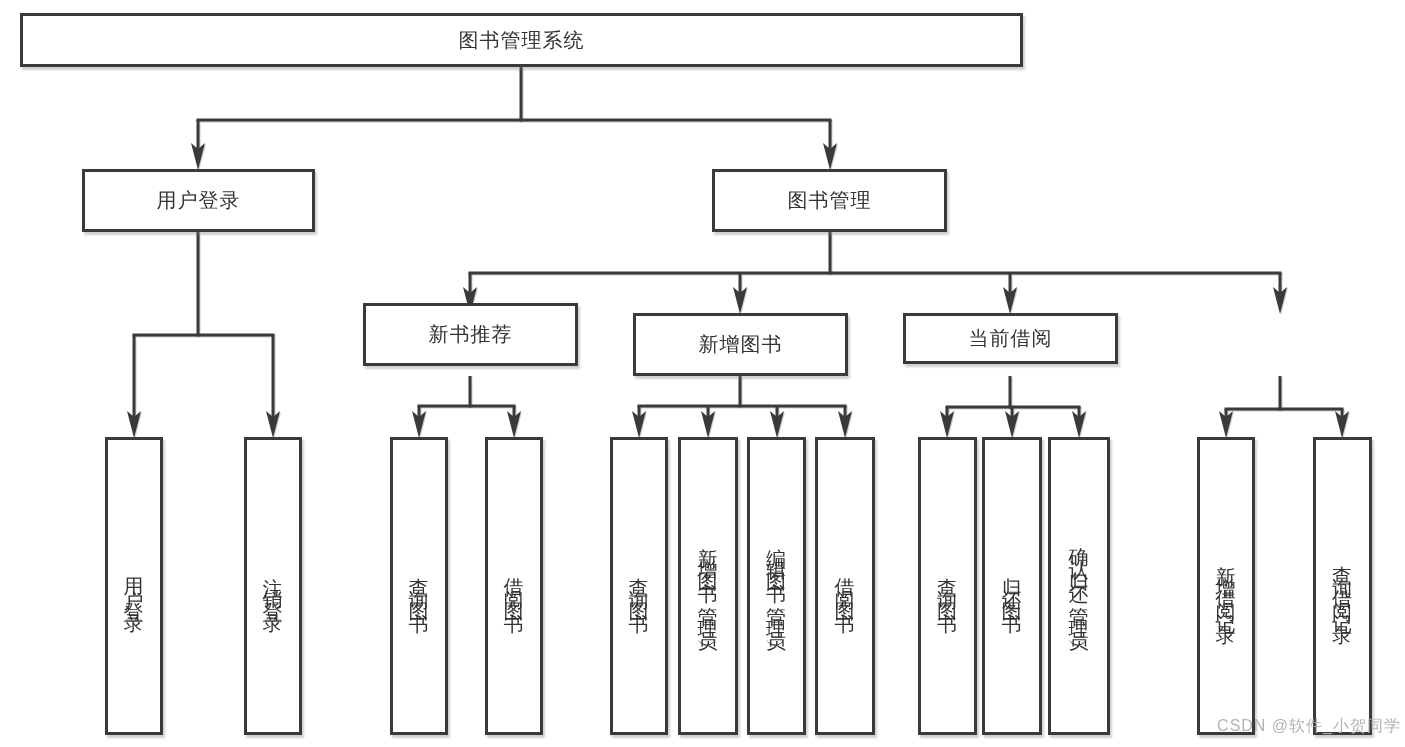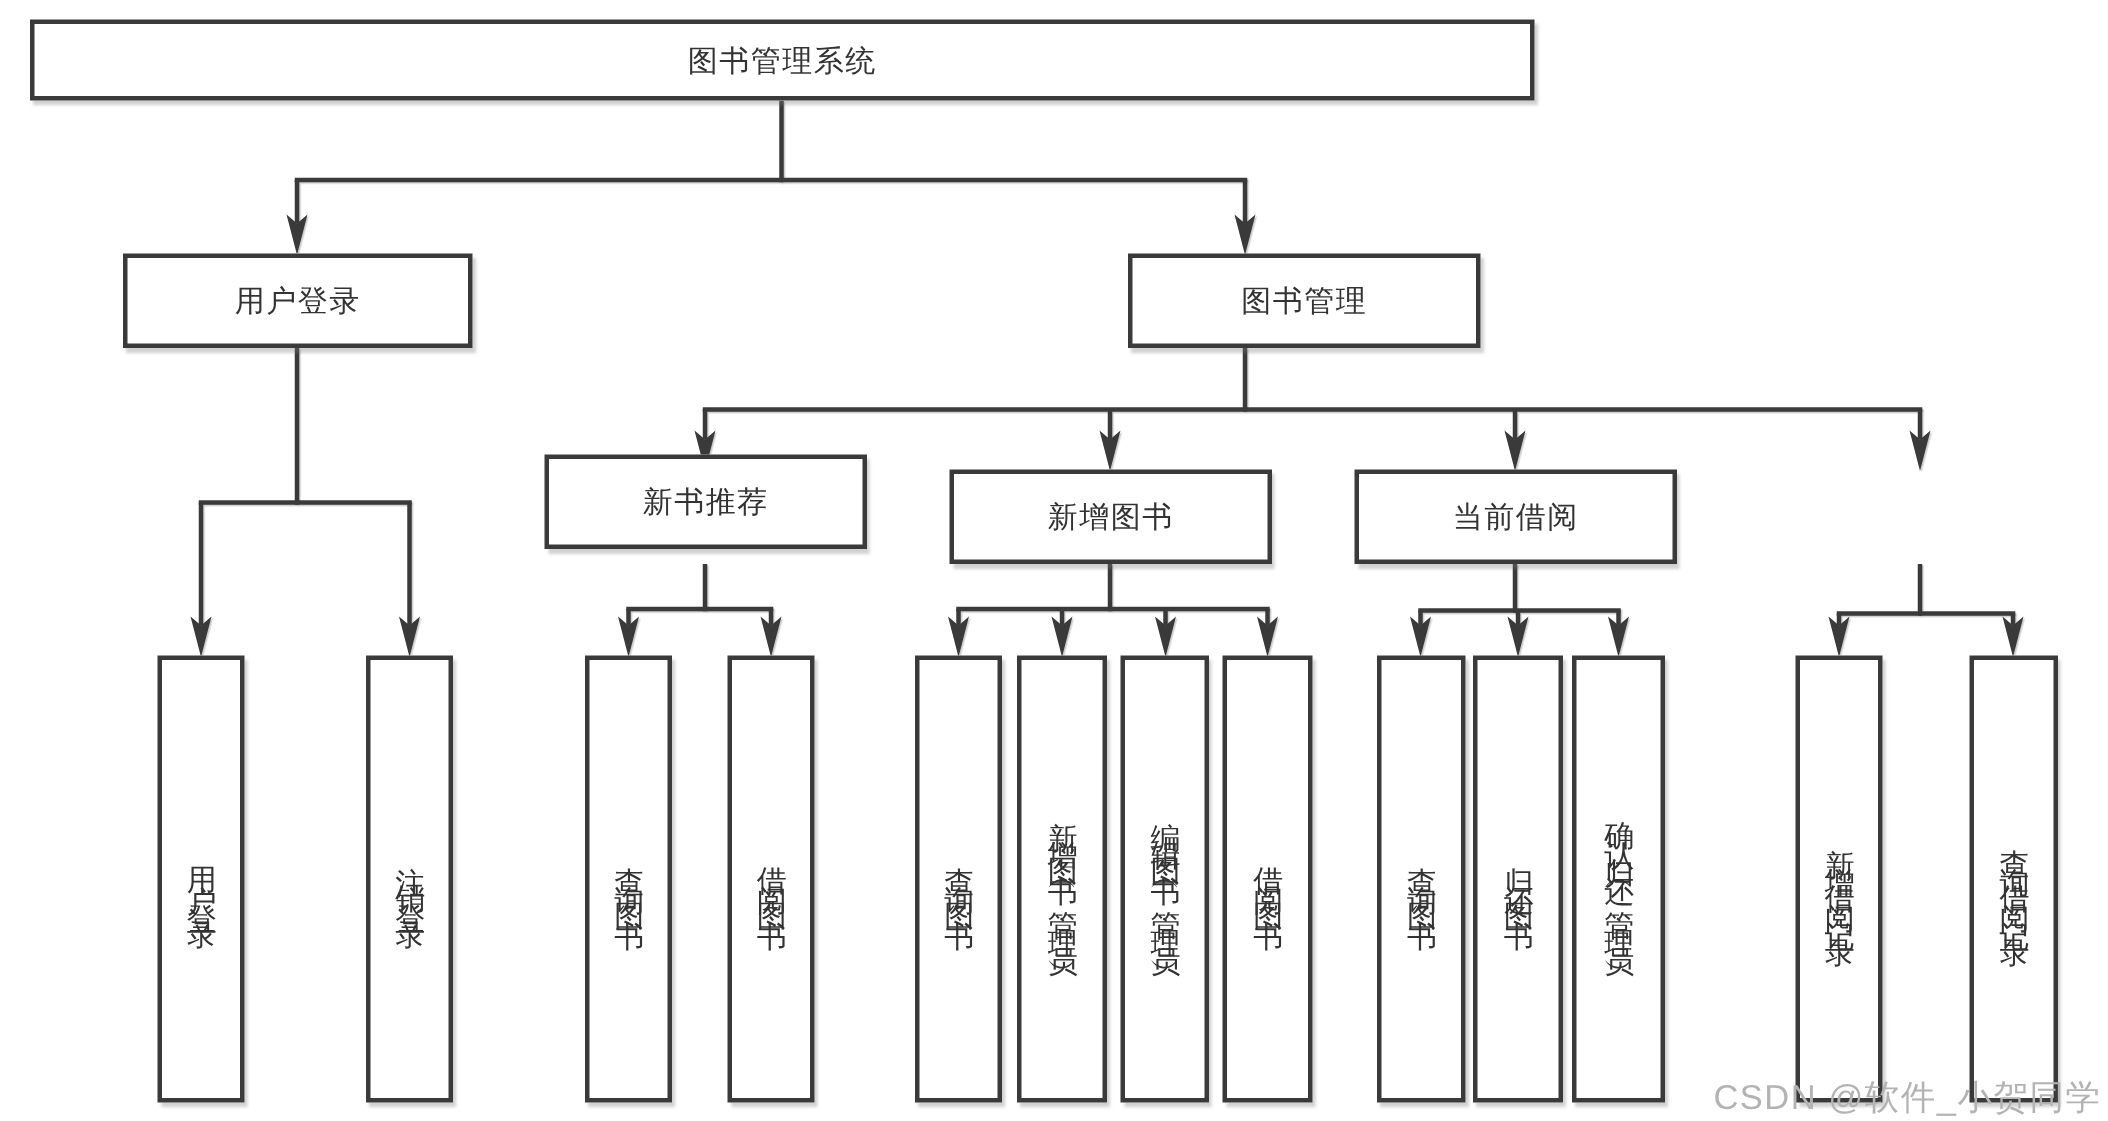--- a/index.html
+++ b/index.html
@@ -35,21 +35,21 @@
   .vertical{
     writing-mode:vertical-rl;
     letter-spacing:12px;
     line-height:1;
     font-size:20px;
   }
   .watermark{
     position:absolute;
     right:4px;
     top:716px;
-    font-size:23px;
+    font-size:16px;
     letter-spacing:1px;
     color:var(--watermark-color);
     z-index:6;
     white-space:nowrap;
   }
 </style>
 </head>
 <body>
 
 <div id="canvas">
@@ -105,25 +105,25 @@
       <line x1="1224.5" y1="409" x2="1343.5" y2="409" stroke="#3a3a3a" stroke-width="3"></line>
       <line x1="1226" y1="409" x2="1226" y2="417" stroke="#3a3a3a" stroke-width="3"></line>
       <polygon points="1219,411 1226,417 1233,411 1226,438" fill="#3a3a3a"></polygon>
       <line x1="1342" y1="409" x2="1342" y2="417" stroke="#3a3a3a" stroke-width="3"></line>
       <polygon points="1335,411 1342,417 1349,411 1342,438" fill="#3a3a3a"></polygon>
     </svg>
 
   <div class="box" style="left: 20px; top: 13px; width: 1003px; height: 54px; text-align: center;">图书管理系统</div>
 
   <div class="box" style="left: 82px; top: 169px; width: 233px; height: 63px;">用户登录</div>
-  <div class="box" style="left: 712px; top: 169px; width: 235px; height: 63px; margin-left: 40px;">图书管理</div>
+  <div class="box" style="left: 712px; top: 169px; width: 235px; height: 63px;">图书管理</div>
 
   <div class="box" style="left: 363px; top: 303px; width: 215px; height: 63px;">新书推荐</div>
   <div class="box" style="left: 633px; top: 313px; width: 215px; height: 63px;">新增图书</div>
-  <div class="box" style="left: 903px; top: 313px; width: 215px; height: 63px;">当前借阅</div>
+  <div class="box" style="left: 903px; top: 313px; width: 215px; height: 51px;">当前借阅</div>
 
   <div class="box vertical" style="left: 105px; top: 437px; width: 58px; height: 298px;">用户登录</div>
   <div class="box vertical" style="left: 244px; top: 437px; width: 58px; height: 298px;">注销登录</div>
 
   <div class="box vertical" style="left: 390px; top: 437px; width: 58px; height: 298px;">查询图书</div>
   <div class="box vertical" style="left: 485px; top: 437px; width: 58px; height: 298px;">借阅图书</div>
 
   <div class="box vertical" style="left: 610px; top: 437px; width: 58px; height: 298px;">查询图书</div>
   <div class="box vertical" style="left: 678px; top: 437px; width: 60px; height: 298px;">新增图书（管理员）</div>
   <div class="box vertical" style="left: 747px; top: 437px; width: 59px; height: 298px;">编辑图书（管理员）</div>

